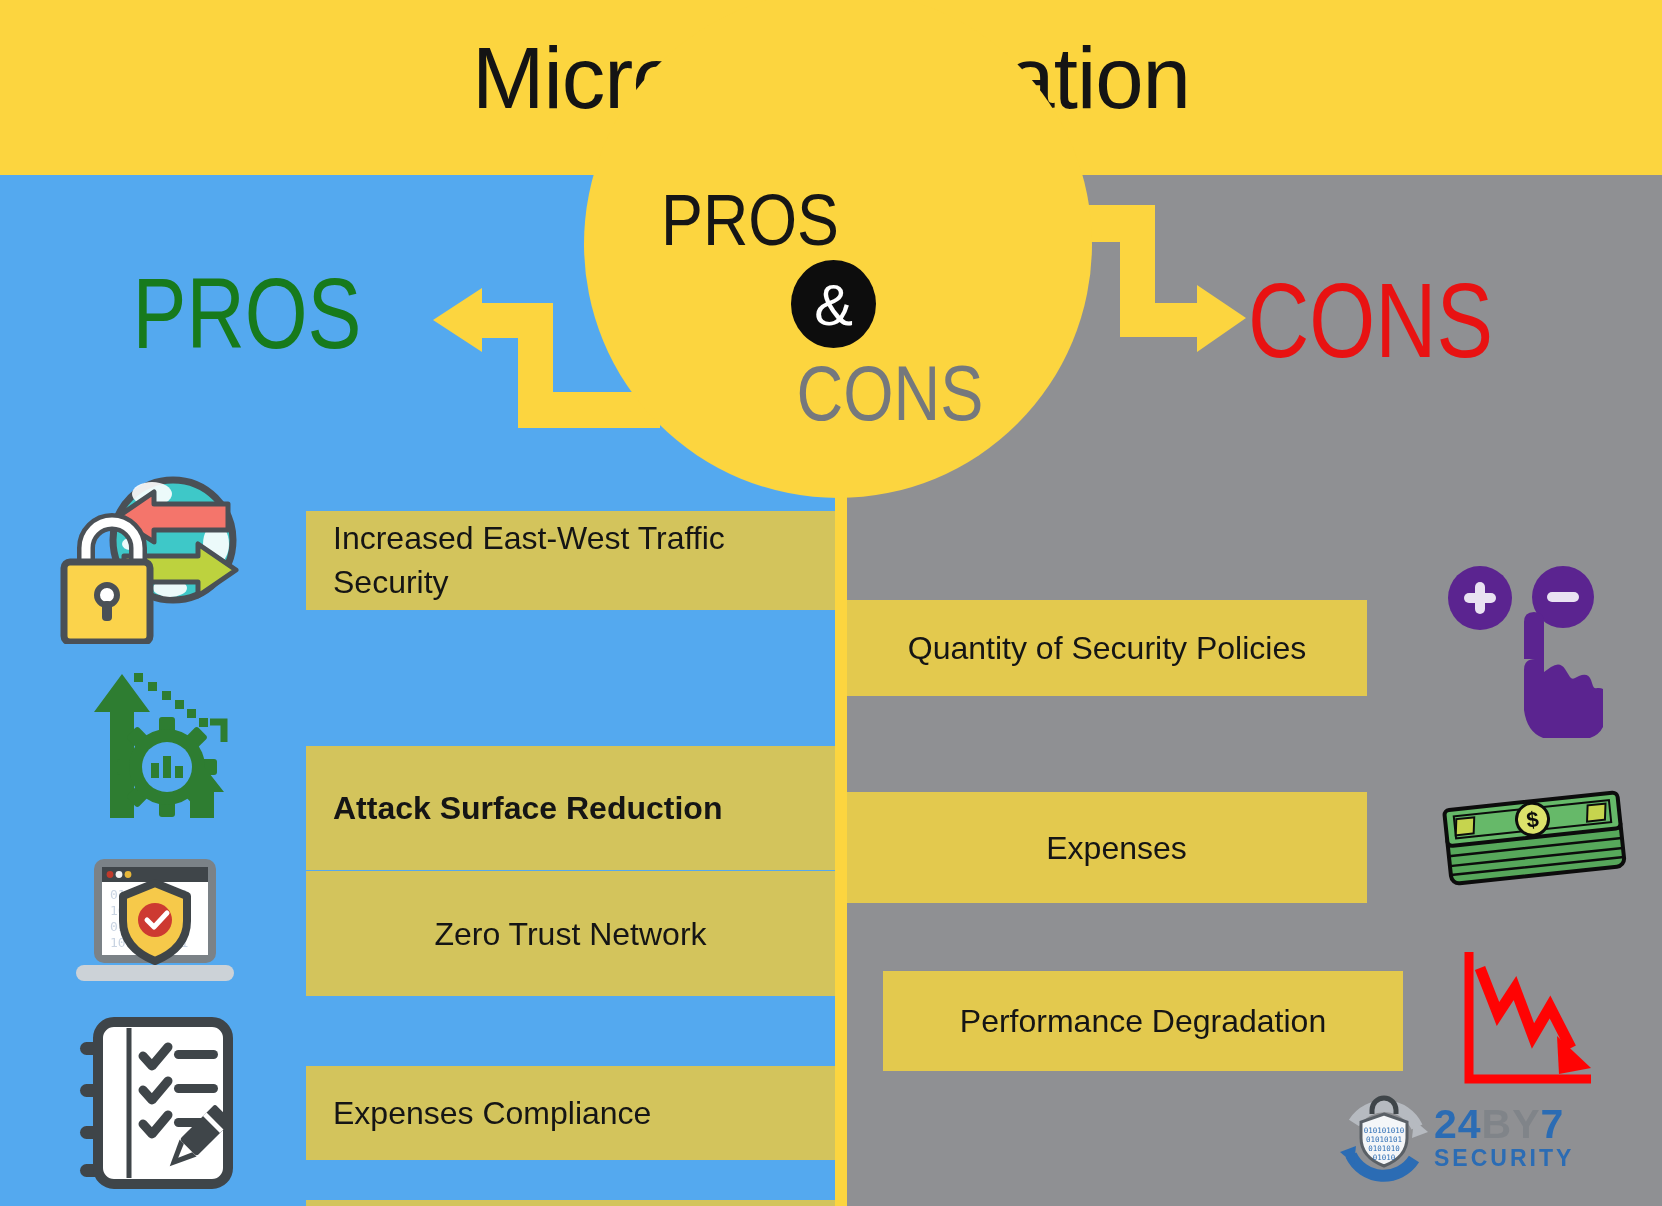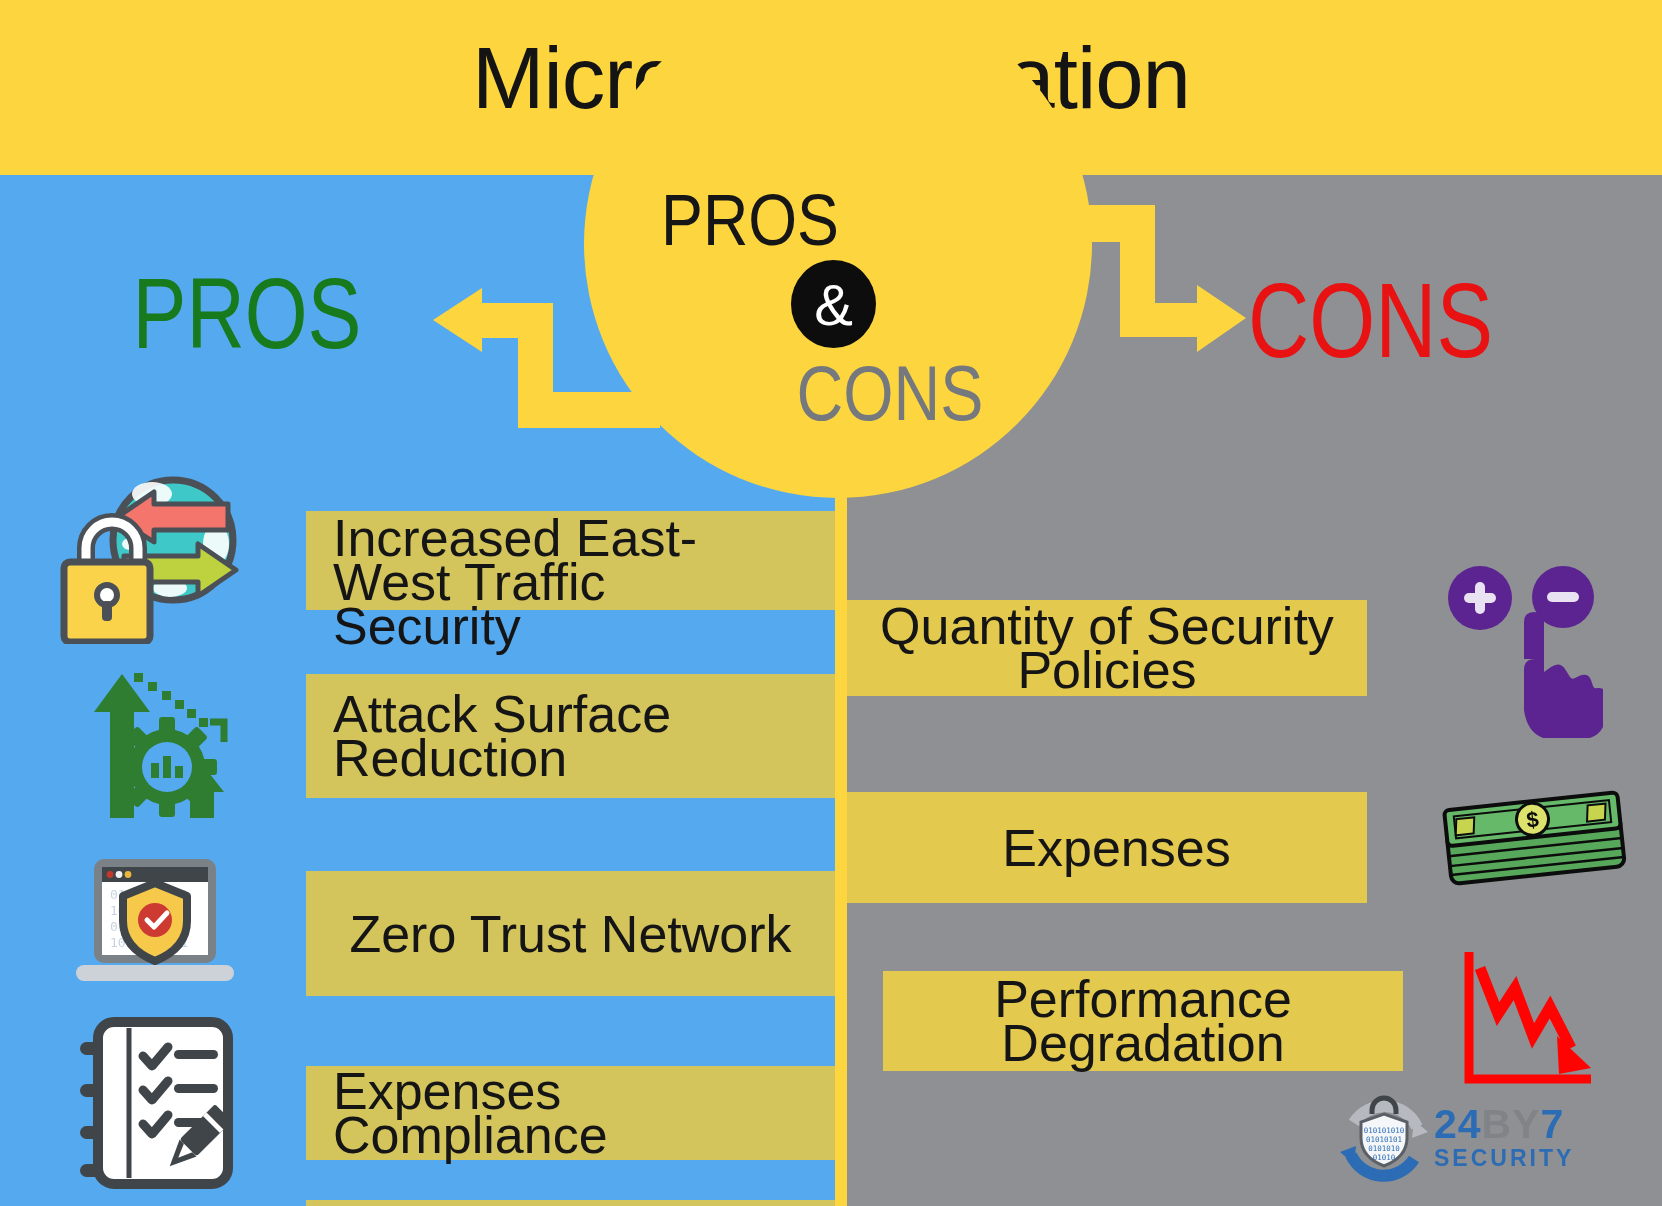--- a/index.html
+++ b/index.html
@@ -26,27 +26,27 @@
   #amp-badge{left:791px;top:260px;width:85px;height:88px;border-radius:50%;background:#0d0d0d;
     z-index:4;display:flex;align-items:center;justify-content:center;}
   #amp-badge span{color:#fff;font-size:58px;font-weight:400;}
   #circle-cons{left:740px;top:349px;width:300px;font-size:77px;color:#75787D;transform:scaleX(.84);}
   
   #pros-heading{left:97px;top:256px;width:300px;text-align:center;font-size:101px;font-weight:500;
     color:#177A1C;z-index:2;transform:scaleX(.8);}
   #cons-heading{left:1218px;top:260px;width:300px;text-align:center;font-size:106px;font-weight:500;
     color:#E81212;z-index:2;transform:scaleX(.8);}
   
-  .bar{z-index:2;display:flex;align-items:center;color:#151515;font-size:52px;line-height:44px;}
+  .bar{z-index:2;display:flex;align-items:center;color:#151515;font-size:32px;line-height:44px;}
   .bar.olive{background:#D3C45C;left:306px;width:529px;}
   .bar.gold{background:#E3C94E;left:847px;width:520px;justify-content:center;text-align:center;}
   .bar.pad-left{padding-left:27px;justify-content:flex-start;text-align:left;}
   .bar.center{justify-content:center;text-align:center;}
   #pros-bar-0{top:511px;height:99px;align-items:flex-start;padding-top:5px;padding-right:40px;}
-  #pros-bar-1{top:674px;height:124px;}
+  #pros-bar-1{top:746px;height:124px;font-weight:bold;}
   #pros-bar-2{top:871px;height:125px;}
   #pros-bar-3{top:1066px;height:94px;}
   #pros-bar-4{top:1200px;height:6px;}
   #cons-bar-0{top:600px;height:96px;}
   #cons-bar-1{top:792px;height:111px;padding-left:19px;}
   #cons-bar-2{top:971px;height:100px;margin-left:36px;}
   
   .icon{z-index:2;}
   #icon-globe{left:58px;top:448px;}
   #icon-growth{left:72px;top:668px;}

